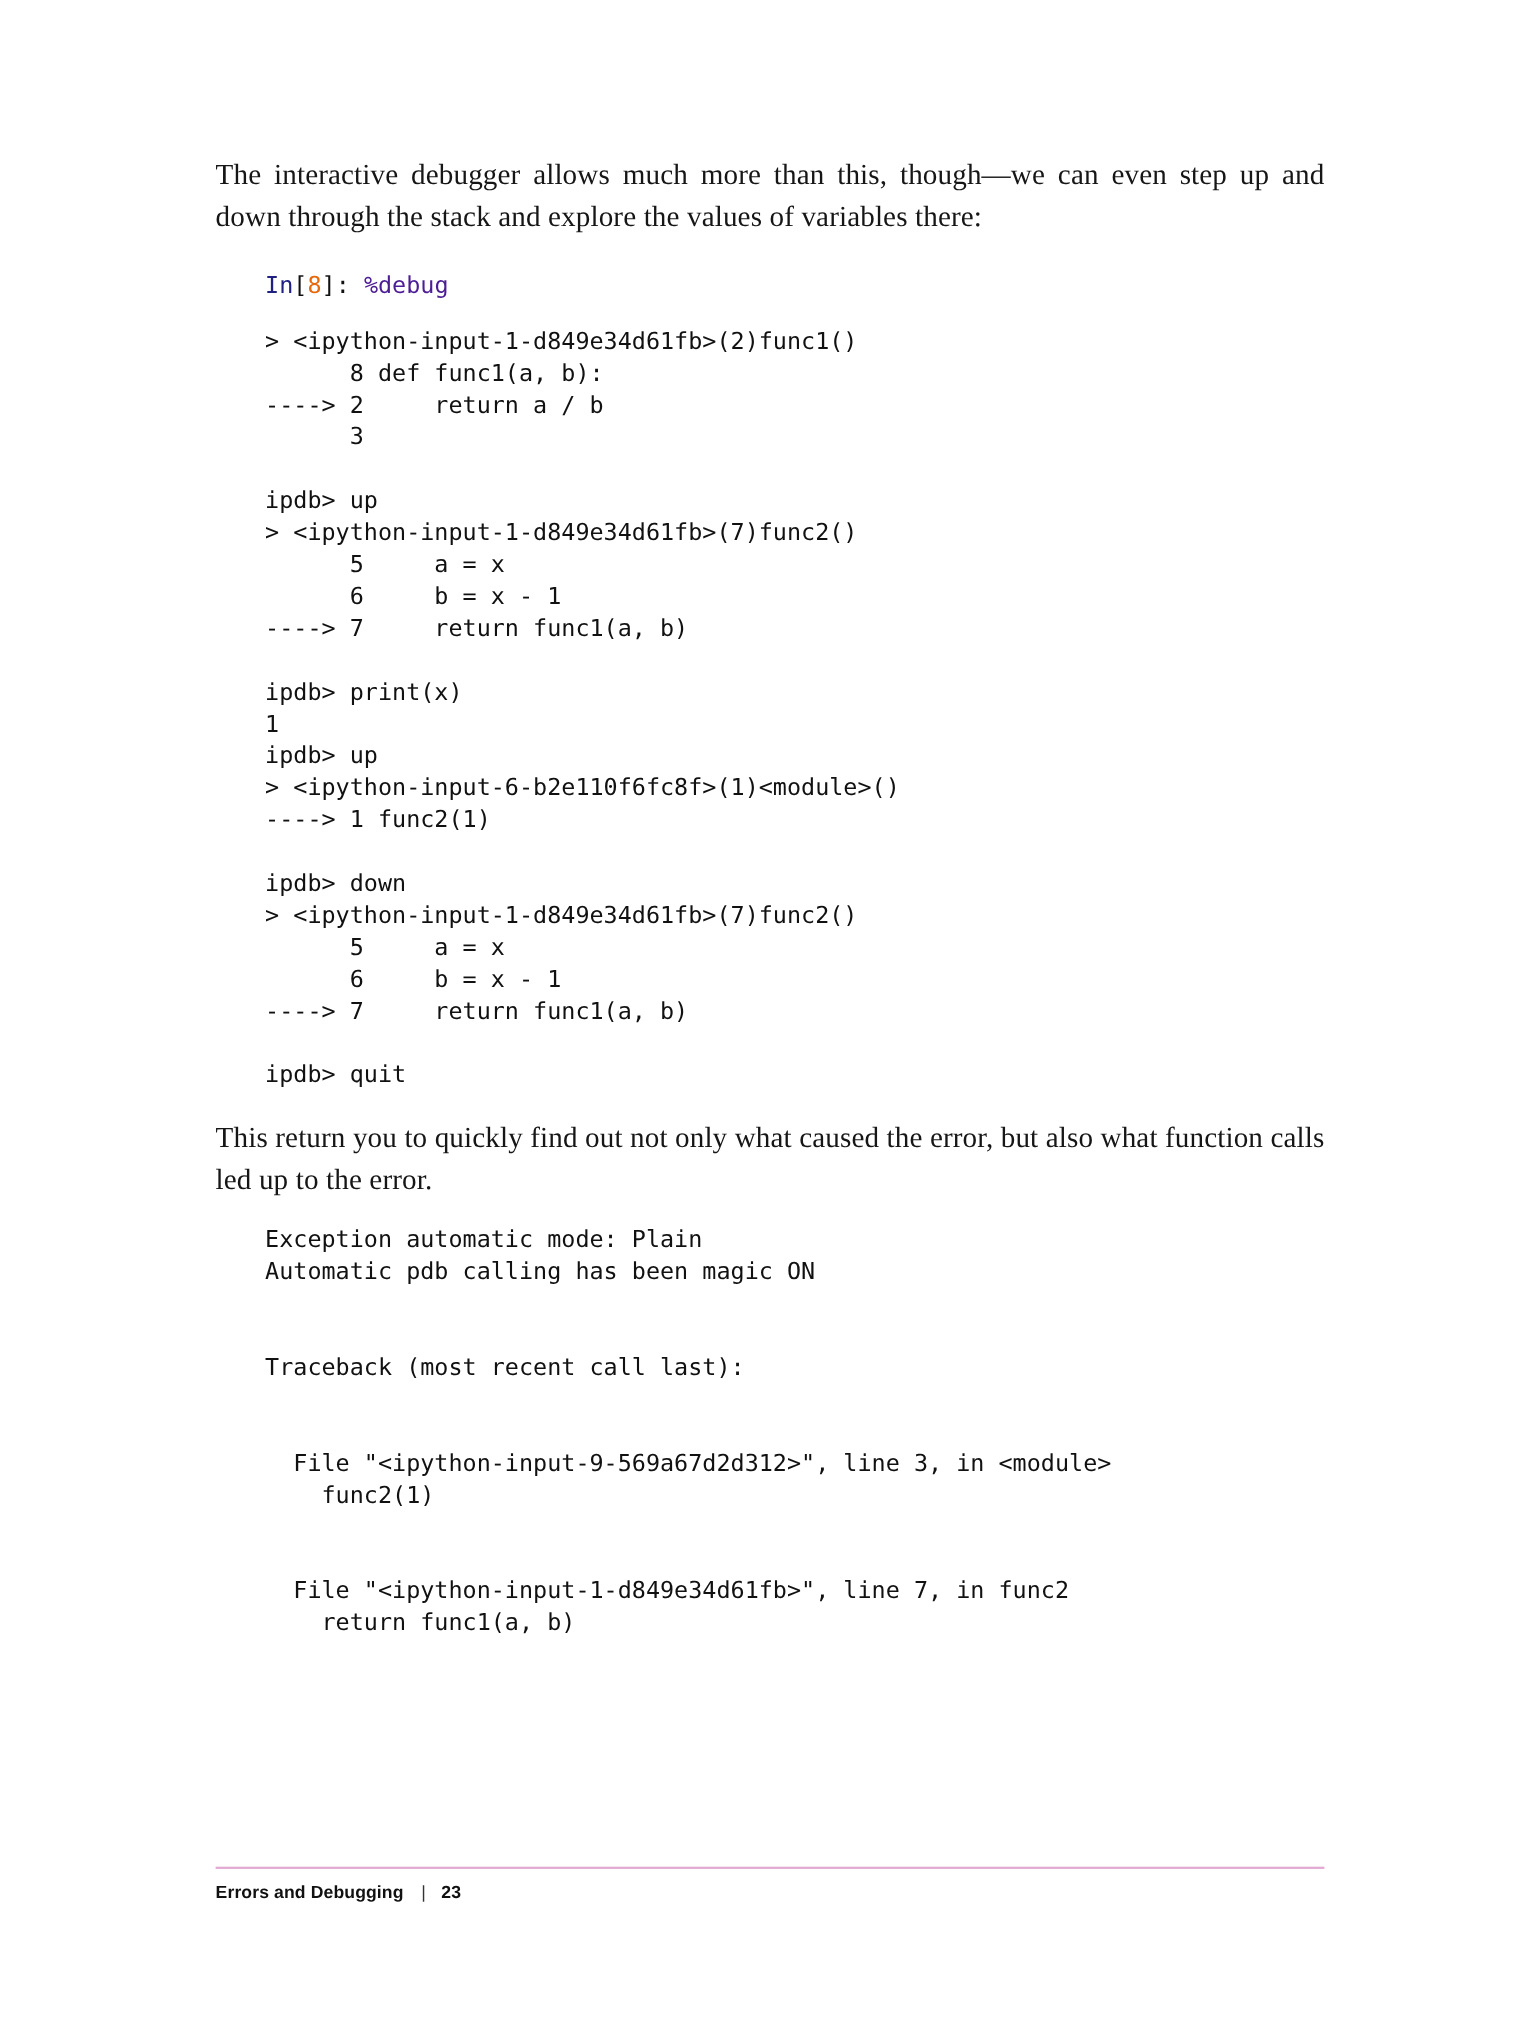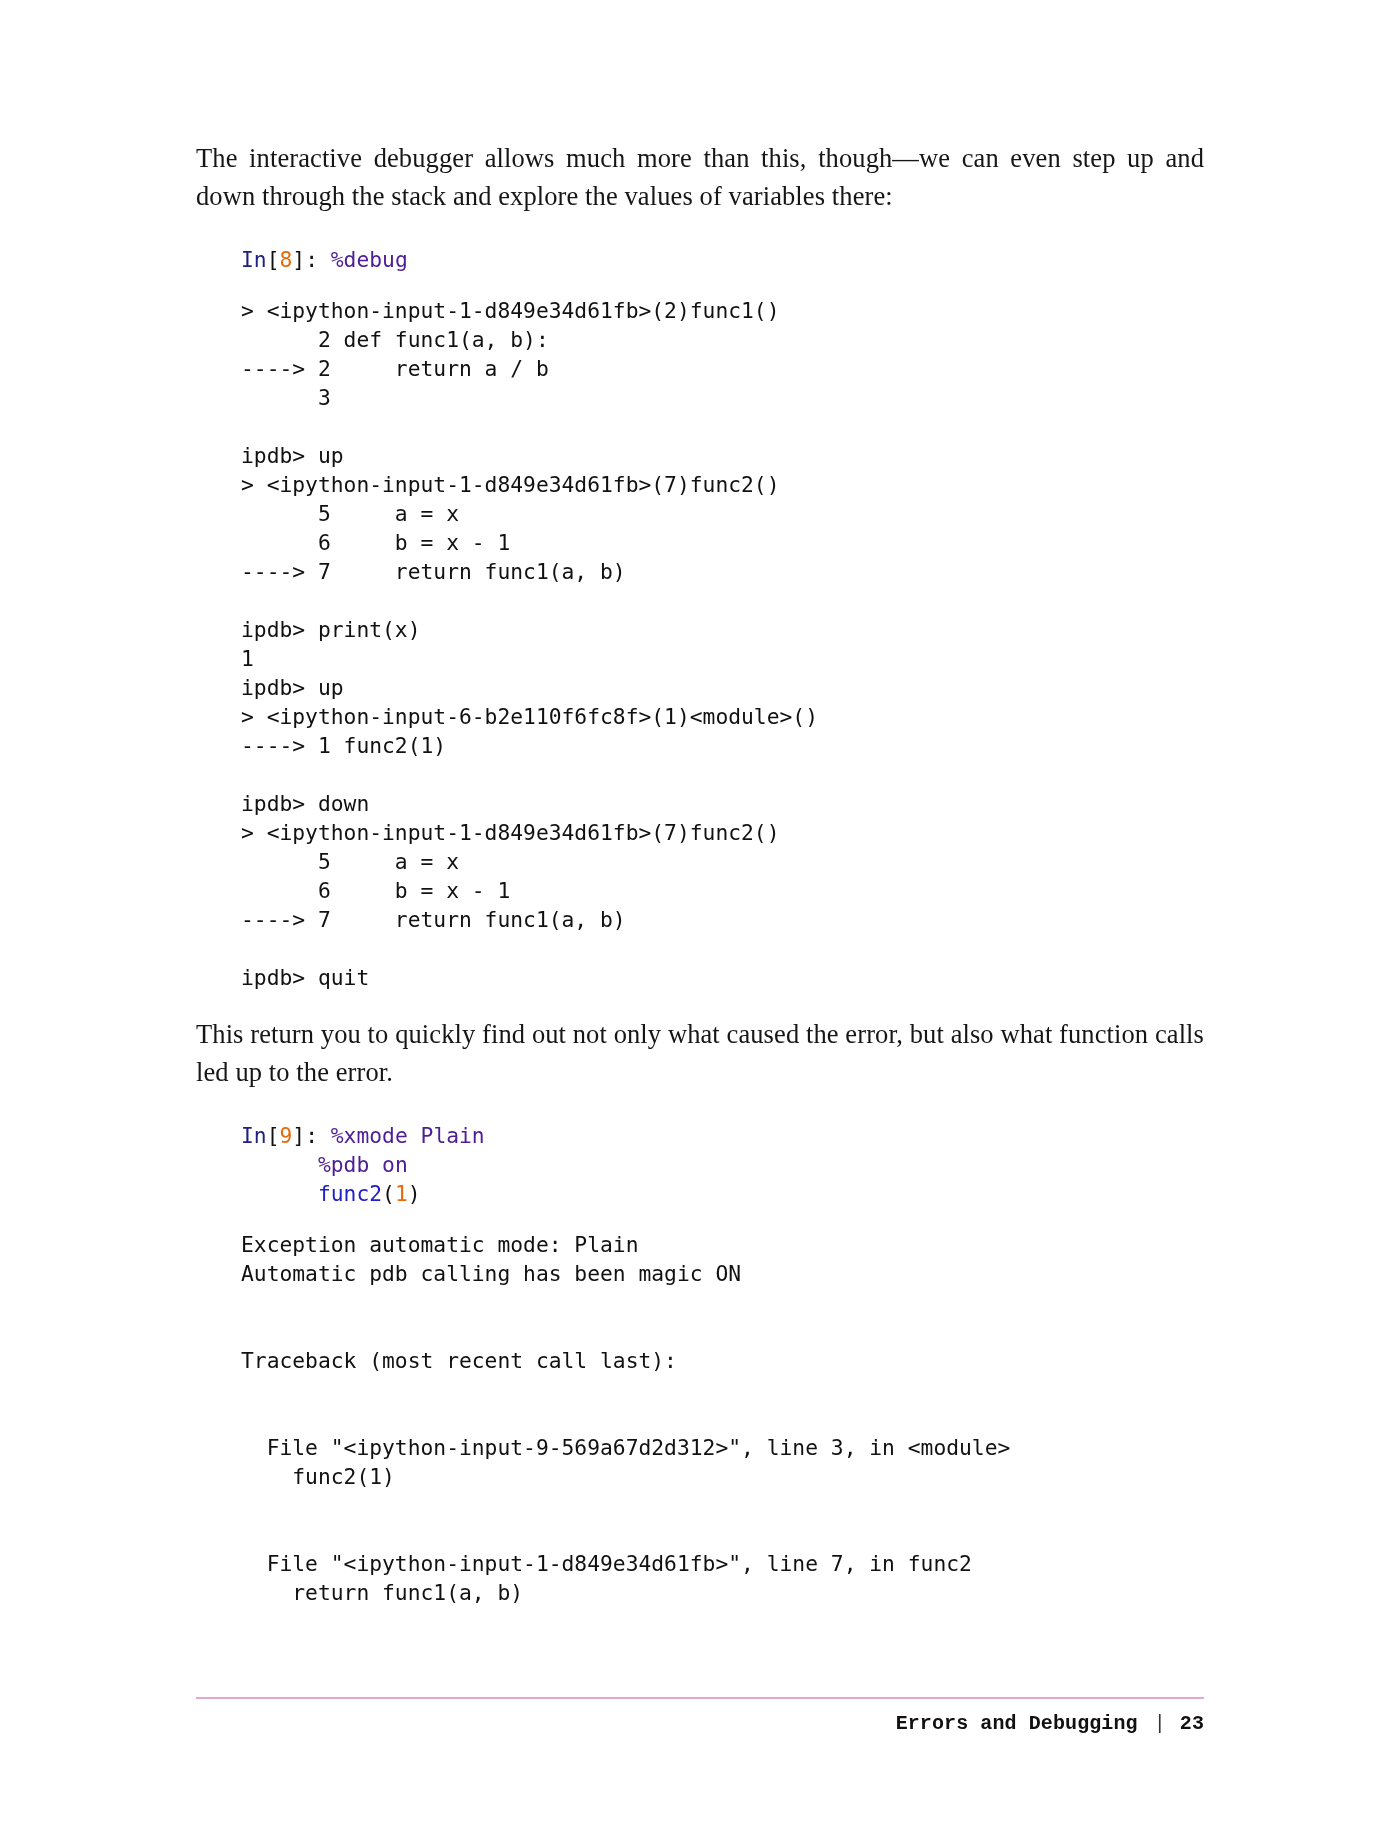--- a/index.html
+++ b/index.html
@@ -76,24 +76,24 @@
     top: 1697px;
     width: 1008px;
     height: 2px;
     background: #e2a8d2;
   }
   .footer {
     position: absolute;
     left: 196px;
     top: 1712px;
     width: 1008px;
-    text-align: right;
-    font-family: Liberation Mono, monospace;
+    text-align: left;
+    font-family: Liberation Sans, sans-serif;
     font-weight: bold;
-    font-size: 20px;
+    font-size: 16px;
     color: #111111;
     letter-spacing: 0.1px;
   }
   .footer .sep {
     display: inline-block;
     margin: 0 14px 0 16px;
     color: #333333;
     font-weight: normal;
   }
   .footer .pageno { display: inline-block; }
@@ -103,21 +103,21 @@
 
 <div class="page">
 
   <div class="content">
 
     <p class="body">The interactive debugger allows much more than this, though—we can even step up and down through the stack and explore the values of variables there:</p>
 
     <div class="codeblock cb-gap-top"><span class="tok-in">In</span><span class="tok-plain">[</span><span class="tok-num">8</span><span class="tok-plain">]</span><span class="tok-plain">: </span><span class="tok-magic">%debug</span></div>
 
     <div class="codeblock cb-gap-small"><span>&gt; &lt;ipython-input-1-d849e34d61fb&gt;(2)func1()</span>
-<span>      2 def func1(a, b):</span>
+<span>      8 def func1(a, b):</span>
 <span>----&gt; 2     return a / b</span>
 <span>      3 </span>
 <span></span>
 <span>ipdb&gt; up</span>
 <span>&gt; &lt;ipython-input-1-d849e34d61fb&gt;(7)func2()</span>
 <span>      5     a = x</span>
 <span>      6     b = x - 1</span>
 <span>----&gt; 7     return func1(a, b)</span>
 <span></span>
 <span>ipdb&gt; print(x)</span>
@@ -130,23 +130,20 @@
 <span>&gt; &lt;ipython-input-1-d849e34d61fb&gt;(7)func2()</span>
 <span>      5     a = x</span>
 <span>      6     b = x - 1</span>
 <span>----&gt; 7     return func1(a, b)</span>
 <span></span>
 <span>ipdb&gt; quit</span></div>
 
     <p class="body" style="margin-top:24px;">This return you to quickly find out not only what caused the error, but also what function calls led up to the error.</p>
 
 
-    <div class="codeblock cb-gap-top"><span class="tok-in">In</span><span class="tok-plain">[</span><span class="tok-num">9</span><span class="tok-plain">]</span><span class="tok-plain">: </span><span class="tok-magic">%xmode</span><span class="tok-magic"> Plain</span>
-      <span class="tok-magic">%pdb</span><span class="tok-magic"> on</span>
-      <span class="tok-func">func2</span><span class="tok-plain">(</span><span class="tok-num">1</span><span class="tok-plain">)</span></div>
 
     <div class="codeblock cb-gap-small"><span>Exception automatic mode: Plain</span>
 <span>Automatic pdb calling has been magic ON</span>
 <span></span>
 <span></span>
 <span>Traceback (most recent call last):</span>
 <span></span>
 <span></span>
 <span>  File "&lt;ipython-input-9-569a67d2d312&gt;", line 3, in &lt;module&gt;</span>
 <span>    func2(1)</span>

